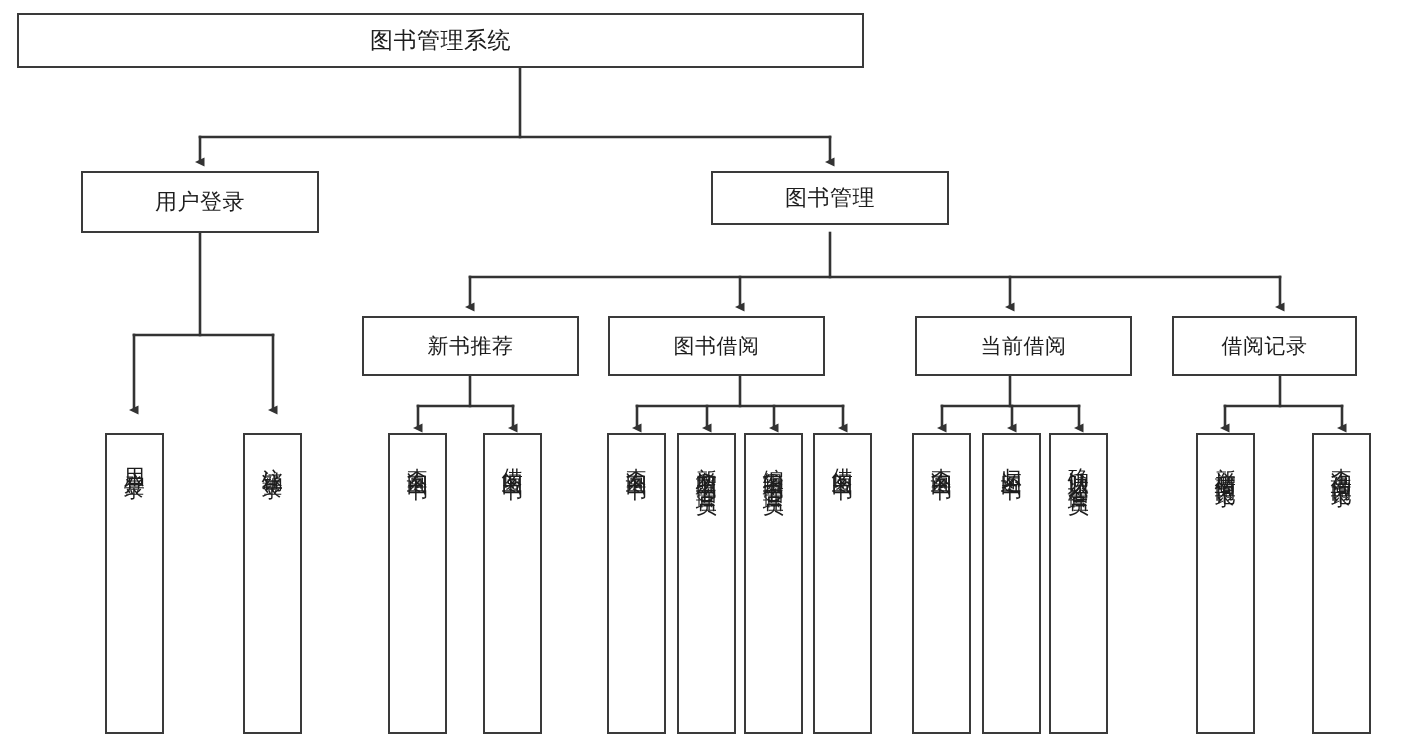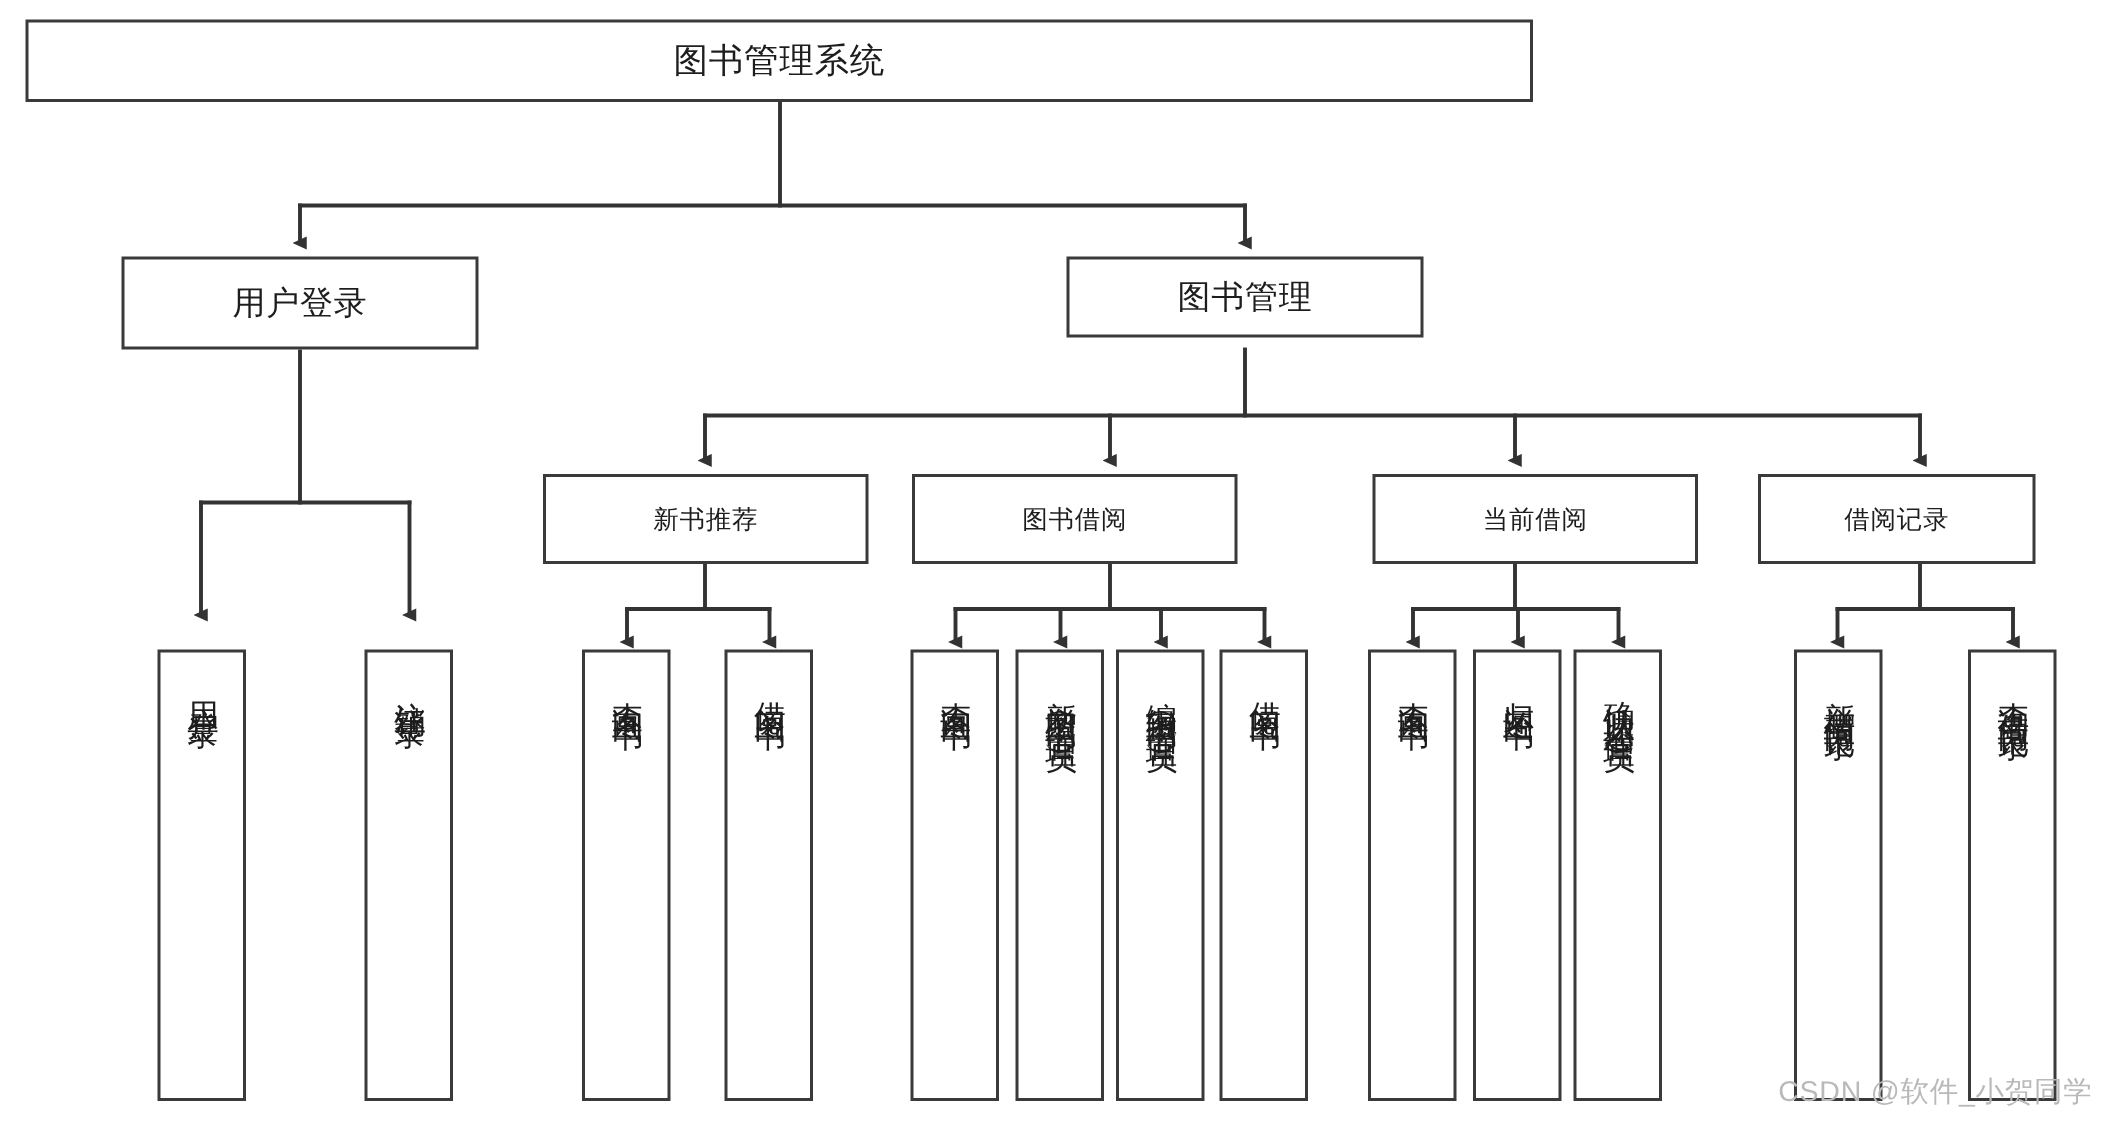--- a/index.html
+++ b/index.html
@@ -35,21 +35,21 @@
     color: #1d1d1d;
     letter-spacing: 0.5px;
   }
   .node.root {
     font-size: 23px;
   }
   .node.l2 {
     font-size: 22px;
   }
   .node.l3 {
-    font-size: 17px;
+    font-size: 21px;
   }
   .node.leaf {
     font-size: 21px;
     align-items: flex-start;
     padding-top: 16px;
   }
   .vtext {
     writing-mode: vertical-rl;
     text-orientation: upright;
     line-height: 1.22;
@@ -116,21 +116,21 @@
       <path d="M1012,406 L1012,428" marker-end="url(#arrow)"></path>
       <path d="M1079,406 L1079,428" marker-end="url(#arrow)"></path>
 
       <path d="M1280,376 L1280,406"></path>
       <path d="M1225,406 L1342,406"></path>
       <path d="M1225,406 L1225,428" marker-end="url(#arrow)"></path>
       <path d="M1342,406 L1342,428" marker-end="url(#arrow)"></path>
     </g>
   </svg>
 
-  <div class="node root" style="left:17px; top:13px; width:1005px; height:55px;">
+  <div class="node root" style="left:17px; top:13px; width:847px; height:55px;">
     <span>图书管理系统</span>
   </div>
 
   <div class="node l2" style="left:81px; top:171px; width:238px; height:62px;">
     <span>用户登录</span>
   </div>
   <div class="node l2" style="left:711px; top:171px; width:238px; height:54px;">
     <span>图书管理</span>
   </div>
 
@@ -184,15 +184,14 @@
     <span class="vtext">确认归还（管理员）</span>
   </div>
 
   <div class="node leaf" style="left:1196px; top:433px; width:59px; height:301px;">
     <span class="vtext">新增借阅记录</span>
   </div>
   <div class="node leaf" style="left:1312px; top:433px; width:59px; height:301px;">
     <span class="vtext">查询借阅记录</span>
   </div>
 
-  <div id="watermark">CSDN @软件_小贺同学</div>
 
 </div>
 
 </body></html>

